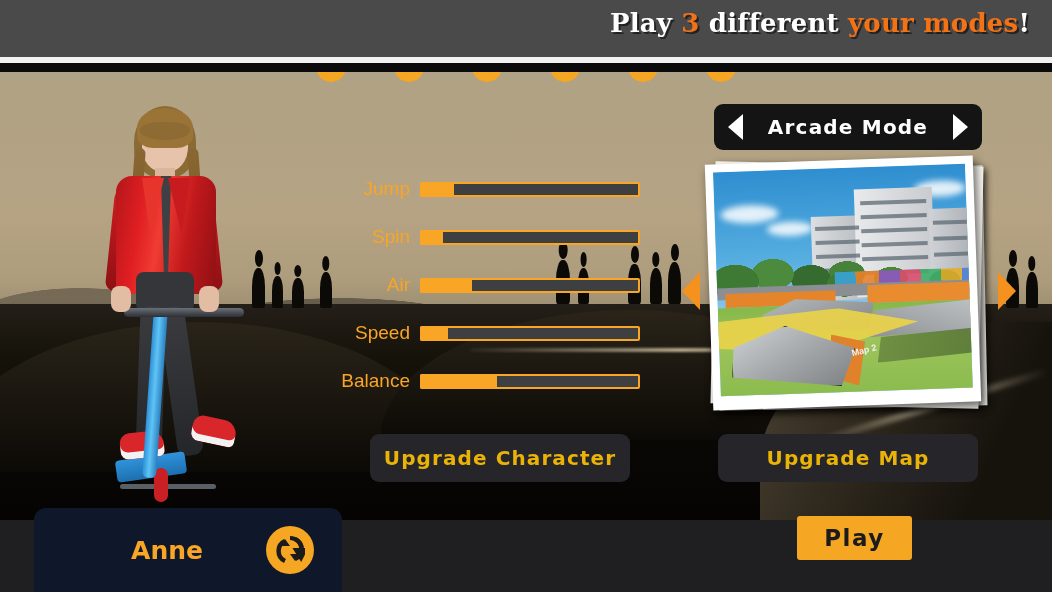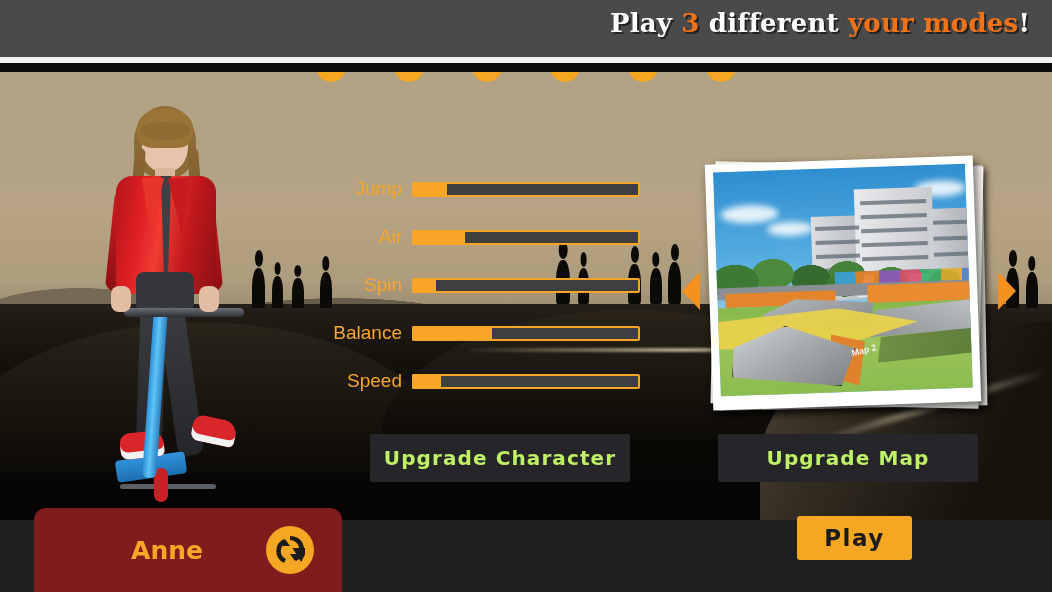--- a/index.html
+++ b/index.html
@@ -120,21 +120,21 @@
   .shoe-l { left:62px; top:336px; transform:rotate(-6deg); }
   .shoe-r { left:134px; top:322px; transform:rotate(12deg); }
   .scoot-bar { position:absolute; left:66px; top:212px; width:120px; height:9px; background:linear-gradient(#6b6f76,#2c3036); border-radius:5px; }
   .scoot-stem { position:absolute; left:90px; top:212px; width:14px; height:170px; background:linear-gradient(90deg,#2d8fd8,#5fc4f5 45%,#2b7fc0); border-radius:6px; transform:rotate(4deg); }
   .scoot-deck { position:absolute; left:58px; top:360px; width:70px; height:22px; background:linear-gradient(#2f93dd,#1d6fae); border-radius:4px; transform:rotate(-8deg); }
   .scoot-wheel { position:absolute; left:96px; top:372px; width:14px; height:34px; background:#c92026; border-radius:7px; }
   .scoot-axle { position:absolute; left:62px; top:388px; width:96px; height:5px; background:#5a5f66; border-radius:3px; }
 
   
   .stats { position:absolute; left:330px; top:176px; width:310px; z-index:10; }
-  .stat-row { display:flex; align-items:center; height:26px; margin-bottom:22px; }
+  .stat-row { display:flex; align-items:center; height:26px; margin-bottom:22px;margin-left:8px; }
   .stat-label {
     width:82px; text-align:right; padding-right:10px;
     color:#f9a526; font-size:19px; font-family:"Liberation Sans", sans-serif;
   }
   .stat-track {
     position:relative; flex:1; height:15px; background:#3e3f41;
     border:2px solid #f9a526; border-radius:2px;
   }
   .stat-fill { position:absolute; left:-2px; top:-2px; bottom:-2px; background:#f9a526; border-radius:2px; }
 
@@ -229,33 +229,33 @@
     background:linear-gradient(90deg,#5e7a3a,#46602c); opacity:.7;
     clip-path:polygon(4% 20%,100% 0,96% 78%,0 100%);
   }
 
   .map-chev { position:absolute; width:0; height:0; z-index:16; }
   .map-chev-l { left:682px; top:272px; border-top:19px solid transparent; border-bottom:19px solid transparent; border-right:18px solid #f5911e; }
   .map-chev-r { left:998px; top:272px; border-top:19px solid transparent; border-bottom:19px solid transparent; border-left:18px solid #f5911e; }
 
   
   .btn-dark {
-    position:absolute; height:48px; background:#26262a; border-radius:2px;
+    position:absolute; height:48px; background:#26262a; border-radius:9px;
     display:flex; align-items:center; justify-content:center; z-index:22;
-    color:#bef264; font-size:20px; font-weight:bold;
+    color:#eab308; font-size:20px; font-weight:bold;
     font-family:"DejaVu Sans", sans-serif; letter-spacing:1.1px;
   }
   #btn-upgrade { left:370px; top:434px; width:260px; }
   #btn-custom  { left:718px; top:434px; width:260px; }
 
   
   .bottom-strip { position:absolute; left:0; top:520px; width:1052px; height:72px; background:#1f1f21; z-index:18; }
   .name-panel {
     position:absolute; left:34px; top:508px; width:308px; height:84px;
-    background:#7f1d1d; border-radius:12px 12px 0 0; z-index:24;
+    background:#0f172a; border-radius:12px 12px 0 0; z-index:24;
     display:flex; align-items:center;
   }
   .name-txt {
     flex:1; text-align:center; color:#f9a526; font-size:25px; font-weight:bold;
     font-family:"DejaVu Sans", sans-serif; padding-left:34px;
   }
   .swap-btn {
     position:relative; width:48px; height:48px; margin-right:28px;
     background:#f5a623; border-radius:50%; flex:none;
   }
@@ -326,45 +326,50 @@
   </div>
 
   <div class="stats">
     <div class="stat-row">
       <div class="stat-label">Jump</div>
       <div class="stat-track">
         <div class="stat-fill" style="width: calc(14% + 4px);"></div>
       </div>
     </div>
     <div class="stat-row">
+      <div class="stat-label">Spin</div>
+      <div class="stat-track">
+        <div class="stat-fill" style="width: calc(9% + 4px);"></div>
+      </div>
+    </div>
+    <div class="stat-row">
       <div class="stat-label">Air</div>
       <div class="stat-track">
         <div class="stat-fill" style="width: calc(22% + 4px);"></div>
       </div>
     </div>
     <div class="stat-row">
-      <div class="stat-label">Spin</div>
+      <div class="stat-label">Speed</div>
       <div class="stat-track">
-        <div class="stat-fill" style="width: calc(9% + 4px);"></div>
+        <div class="stat-fill" style="width: calc(11% + 4px);"></div>
       </div>
     </div>
     <div class="stat-row">
       <div class="stat-label">Balance</div>
       <div class="stat-track">
         <div class="stat-fill" style="width: calc(34% + 4px);"></div>
       </div>
     </div>
-    <div class="stat-row">
-      <div class="stat-label">Speed</div>
-      <div class="stat-track">
-        <div class="stat-fill" style="width: calc(11% + 4px);"></div>
-      </div>
-    </div>
-  </div>
-
+  </div>
+
+  <div class="mode-bar">
+    <div class="chev chev-l"></div>
+    <div class="mode-title">Arcade Mode</div>
+    <div class="chev chev-r"></div>
+  </div>
 
   <div class="map-wrap">
     <div class="card-shadow"></div>
     <div class="card-shadow2"></div>
     <div class="card">
       <div class="shot">
         <div class="s-sky"></div>
         <div class="s-cloud" style="left:6px;top:34px;width:58px;height:18px;"></div>
         <div class="s-cloud" style="left:52px;top:52px;width:46px;height:14px;"></div>
         <div class="s-cloud" style="left:200px;top:16px;width:52px;height:16px;"></div>

